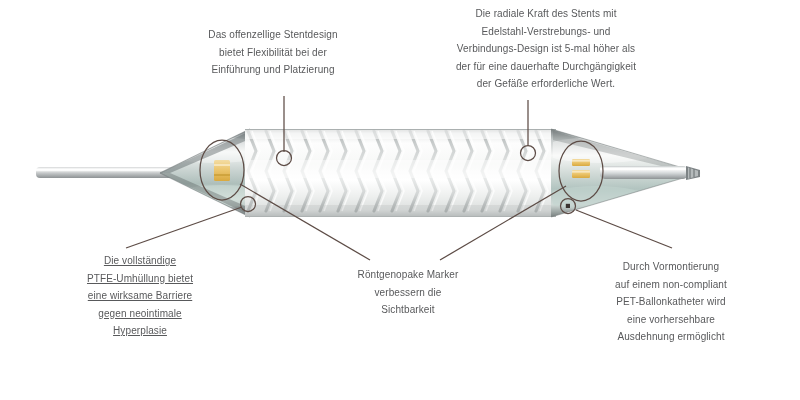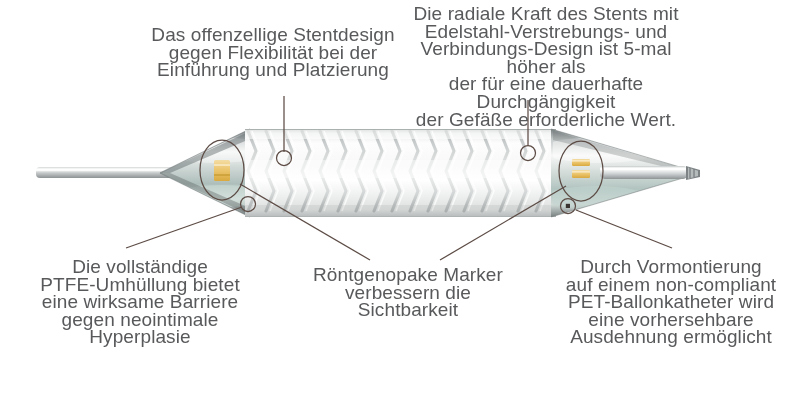--- a/index.html
+++ b/index.html
@@ -8,29 +8,29 @@
     background:#ffffff;
     font-family:"Liberation Sans",sans-serif;
     overflow:hidden;
     position:relative;
   }
   #stage{position:relative;width:800px;height:400px;}
 
   .callout-text{
     position:absolute;
     color:#58595b;
-    font-size:19px;
+    font-size:10px;
     line-height:17.6px;
     text-align:center;
     white-space:pre-line;
     letter-spacing:0.1px;
   }
   #txt-stent-design{left:148px;top:26px;width:250px;}
   #txt-radial-force{left:396px;top:5px;width:300px;}
-  #txt-ptfe{left:30px;top:258px;width:220px;}
+  #txt-ptfe{left:30px;top:252px;width:220px;text-decoration:underline;}
   #txt-marker{left:298px;top:266px;width:220px;}
   #txt-premount{left:556px;top:258px;width:230px;}
 
   #device-svg,#lines-svg{position:absolute;left:0;top:0;width:800px;height:400px;}
   #lines-svg{pointer-events:none;}
 </style>
 </head>
 <body>
 
 <div id="stage">
@@ -238,21 +238,21 @@
 
       <g>
         <line x1="672" y1="248" x2="576" y2="210"></line>
         <circle cx="568" cy="206" r="7.5"></circle>
         <rect x="565.8" y="203.8" width="4.2" height="4.2" fill="#3a3330" stroke="none"></rect>
       </g>
     </g>
   </svg>
 
   <div class="callout-text" id="txt-stent-design">Das offenzellige Stentdesign
-gegen Flexibilität bei der
+bietet Flexibilität bei der
 Einführung und Platzierung</div>
 
   <div class="callout-text" id="txt-radial-force">Die radiale Kraft des Stents mit
 Edelstahl-Verstrebungs- und
 Verbindungs-Design ist 5-mal höher als
 der für eine dauerhafte Durchgängigkeit
 der Gefäße erforderliche Wert.</div>
 
   <div class="callout-text" id="txt-ptfe">Die vollständige
 PTFE-Umhüllung bietet

